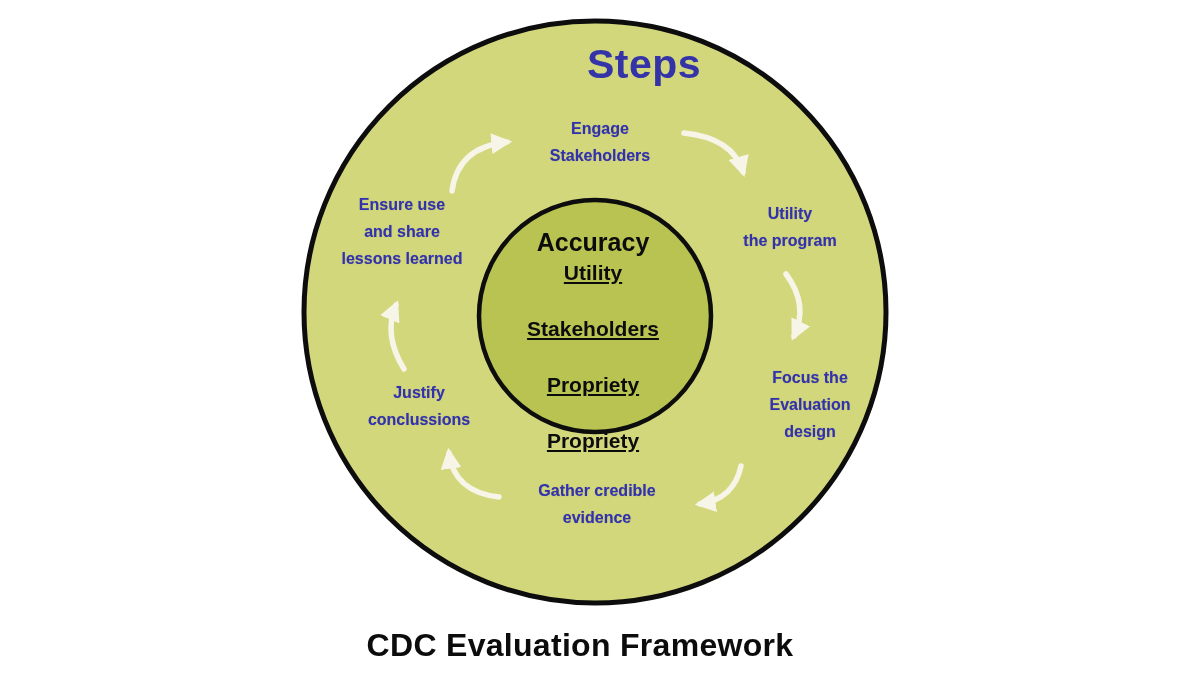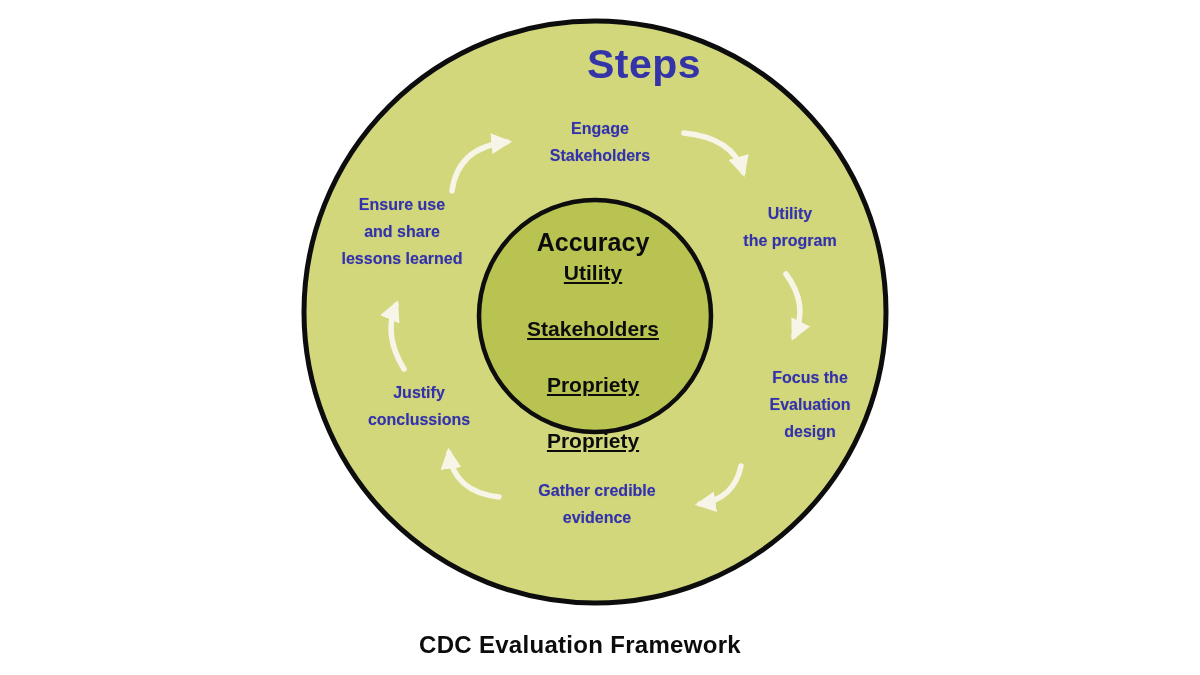--- a/index.html
+++ b/index.html
@@ -60,21 +60,21 @@
     left: 593px;
     top: 357px;
     font-size: 21px;
     line-height: 28px;
     color: #0c0c0c;
     text-decoration: underline;
   }
   .caption {
     left: 580px;
     top: 645px;
-    font-size: 24px;
+    font-size: 32px;
     color: #0c0c0c;
     letter-spacing: 0.3px;
   }
 </style>
 </head>
 <body>
 
 <div class="stage">
 
   <svg class="diagram-svg" viewBox="0 0 1200 675">

